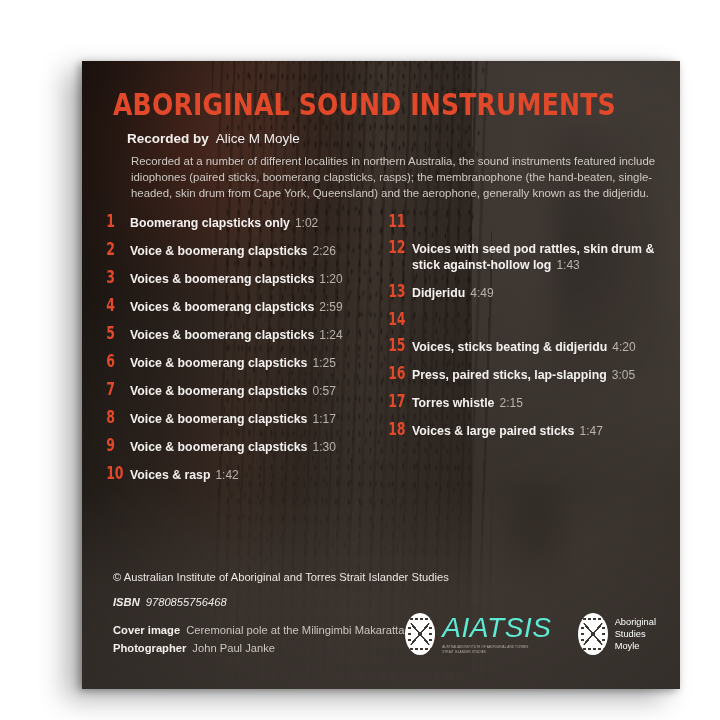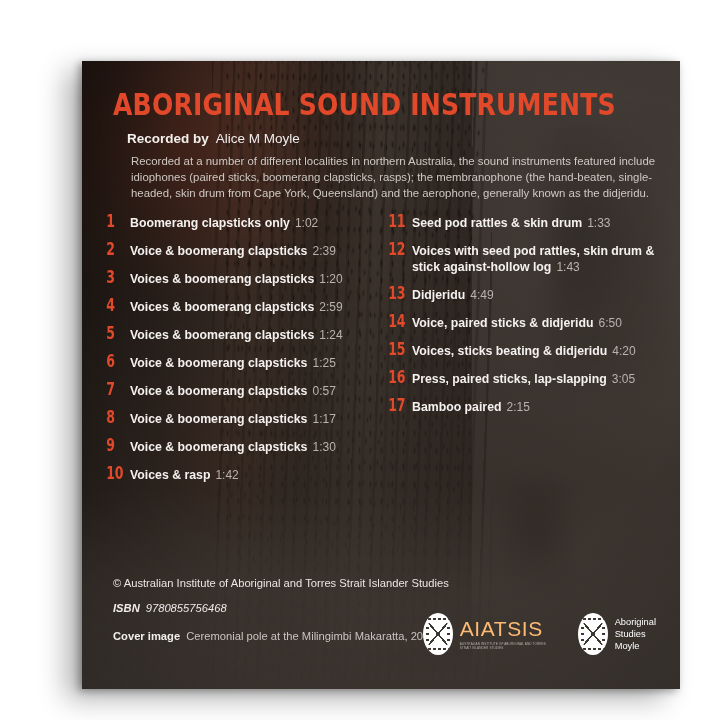--- a/index.html
+++ b/index.html
@@ -253,21 +253,21 @@
     font-weight: normal;
     color: #b9b2ad;
     margin-left: 5px;
     font-size: 12px;
   }
 
   
   .footer {
     position: absolute;
     left: 31px;
-    bottom: 44px;
+    bottom: 32px;
     width: 540px;
   }
   .copyright {
     font-size: 11.2px;
     color: #eae6e3;
     margin-bottom: 13px;
   }
   .isbn {
     font-size: 11.2px;
     color: #f0ece9;
@@ -324,25 +324,26 @@
   .logo-mark .side-l, .logo-mark .side-r {
     position: absolute; top: 12px; bottom: 12px; width: 5px;
     background-image: radial-gradient(circle 1.3px at 50% 50%, #3e3832 0 99%, transparent 100%);
     background-size: 5px 6px;
   }
   .logo-mark .side-l { left: 2px; }
   .logo-mark .side-r { right: 2px; }
 
   .aiatsis-text { display: flex; flex-direction: column; justify-content: center; }
   .aiatsis-word {
-    color: #fdba74;
-    font-size: 21px;
+    color: #5eead4;
+    font-size: 28px;
     font-weight: normal;
     letter-spacing: 0.6px;
     line-height: 1;
+    font-style: italic;
   }
   .aiatsis-sub {
     color: #b5ada8;
     font-size: 3.1px;
     line-height: 1.35;
     letter-spacing: 0.1px;
     margin-top: 3px;
     max-width: 92px;
     text-transform: uppercase;
   }
@@ -386,21 +387,21 @@
 
       <div class="tracks">
 
         <div class="col left">
           <div class="track">
             <div class="tnum">1</div>
             <div class="tbody"><span>Boomerang clapsticks only</span><span class="dur">1:02</span></div>
           </div>
           <div class="track">
             <div class="tnum">2</div>
-            <div class="tbody"><span>Voice &amp; boomerang clapsticks</span><span class="dur">2:39</span></div>
+            <div class="tbody"><span>Voice &amp; boomerang clapsticks</span><span class="dur">2:26</span></div>
           </div>
           <div class="track">
             <div class="tnum">3</div>
             <div class="tbody"><span>Voices &amp; boomerang clapsticks</span><span class="dur">1:20</span></div>
           </div>
           <div class="track">
             <div class="tnum">4</div>
             <div class="tbody"><span>Voices &amp; boomerang clapsticks</span><span class="dur">2:59</span></div>
           </div>
           <div class="track">
@@ -425,59 +426,64 @@
           </div>
           <div class="track">
             <div class="tnum">10</div>
             <div class="tbody"><span>Voices &amp; rasp</span><span class="dur">1:42</span></div>
           </div>
         </div>
 
         <div class="col right">
           <div class="track">
             <div class="tnum">11</div>
-            <div class="tbody"><span>Seed pod rattles &amp; skin drum</span><span class="dur">1:33</span></div>
           </div>
           <div class="track">
             <div class="tnum">12</div>
             <div class="tbody"><span>Voices with seed pod rattles, skin drum &amp; stick against-hollow log</span><span class="dur">1:43</span></div>
           </div>
           <div class="track">
             <div class="tnum">13</div>
             <div class="tbody"><span>Didjeridu</span><span class="dur">4:49</span></div>
           </div>
           <div class="track">
             <div class="tnum">14</div>
-            <div class="tbody"><span>Voice, paired sticks &amp; didjeridu</span><span class="dur">6:50</span></div>
           </div>
           <div class="track">
             <div class="tnum">15</div>
             <div class="tbody"><span>Voices, sticks beating &amp; didjeridu</span><span class="dur">4:20</span></div>
           </div>
           <div class="track">
             <div class="tnum">16</div>
             <div class="tbody"><span>Press, paired sticks, lap-slapping</span><span class="dur">3:05</span></div>
           </div>
           <div class="track">
             <div class="tnum">17</div>
-            <div class="tbody"><span>Bamboo paired</span><span class="dur">2:15</span></div>
+            <div class="tbody"><span>Torres whistle</span><span class="dur">2:15</span></div>
+          </div>
+          <div class="track">
+            <div class="tnum">18</div>
+            <div class="tbody"><span>Voices &amp; large paired sticks</span><span class="dur">1:47</span></div>
           </div>
         </div>
 
       </div>
 
       <div class="footer">
         <div class="copyright">© Australian Institute of Aboriginal and Torres Strait Islander Studies</div>
 
         <div class="isbn">
           <b>ISBN</b><span>9780855756468</span>
         </div>
 
         <div class="meta-line">
           <b>Cover image</b><span class="v">Ceremonial pole at the Milingimbi Makaratta, 2016</span>
+        </div>
+        <div class="meta-line">
+          <b>Photographer</b><span class="v">John Paul Janke</span>
         </div>
       </div>
 
       <div class="logos">
 
         <div class="logo-unit">
           <div class="logo-mark">
             <div class="band-t"></div>
             <div class="band-b"></div>
             <div class="side-l"></div>

